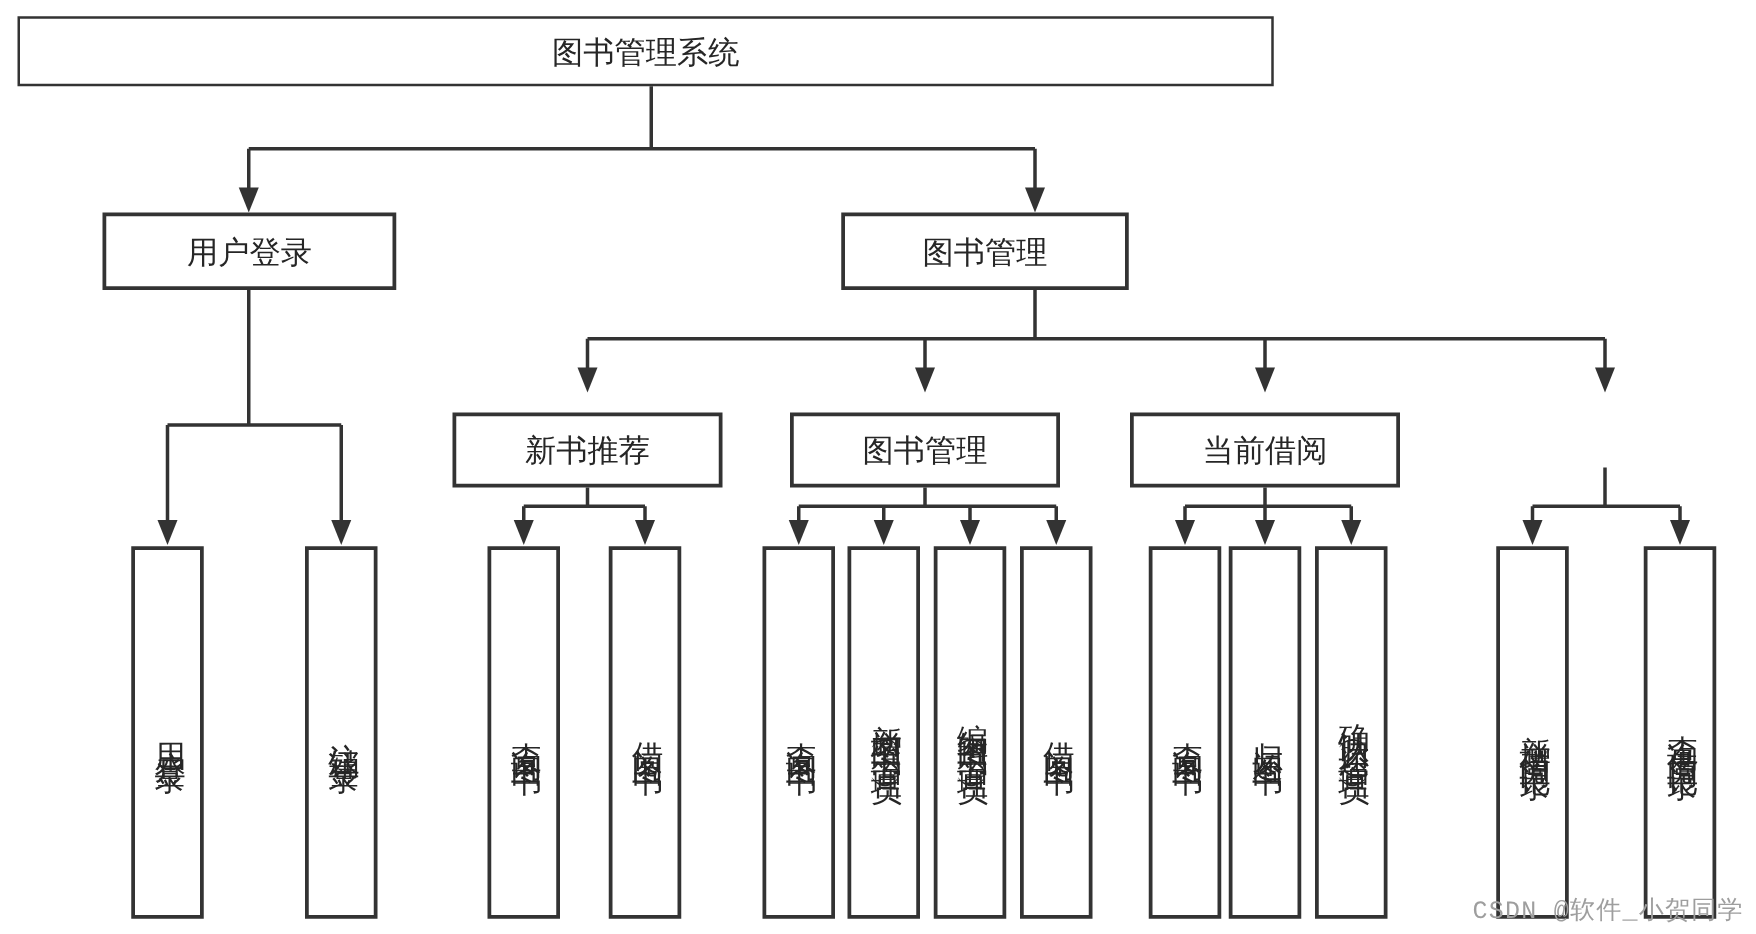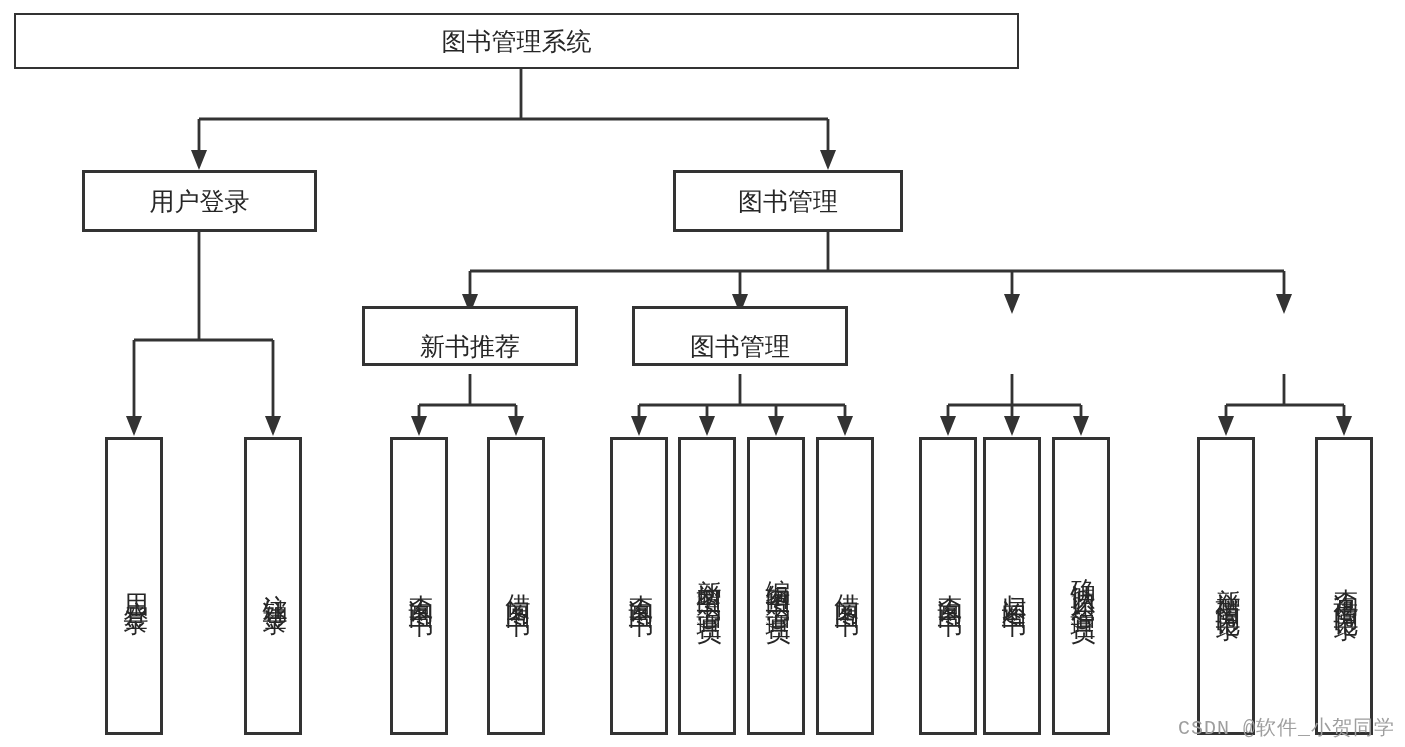--- a/index.html
+++ b/index.html
@@ -28,21 +28,21 @@
     color: #262626;
     font-size: 25px;
     white-space: nowrap;
   }
   .root {
     left: 14px; top: 13px;
     width: 1005px; height: 56px;
     border-width: 2px;
   }
   .lvl2 { top: 170px; height: 62px; }
-  .lvl3 { top: 306px; height: 60px; align-items: flex-end; }
+  .lvl3 { top: 330px; height: 60px; }
   .leaf {
     position: absolute;
     top: 437px;
     height: 298px;
     width: 58px;
     box-sizing: border-box;
     border: 3px solid #333333;
     background: #ffffff;
     display: flex;
     align-items: center;
@@ -122,20 +122,23 @@
   <div class="node lvl2" style="left:673px;width:230px">
     <span>图书管理</span>
   </div>
 
   <div class="node lvl3" style="left:362px;width:216px">
     <span>新书推荐</span>
   </div>
   <div class="node lvl3" style="left:632px;width:216px">
     <span>图书管理</span>
   </div>
+  <div class="node lvl3" style="left:904px;width:216px">
+    <span>当前借阅</span>
+  </div>
 
   <div class="leaf" style="left:105px">
     <span class="vtext">用户登录</span>
   </div>
   <div class="leaf" style="left:244px">
     <span class="vtext">注销登录</span>
   </div>
 
   <div class="leaf" style="left:390px">
     <span class="vtext">查询图书</span>

